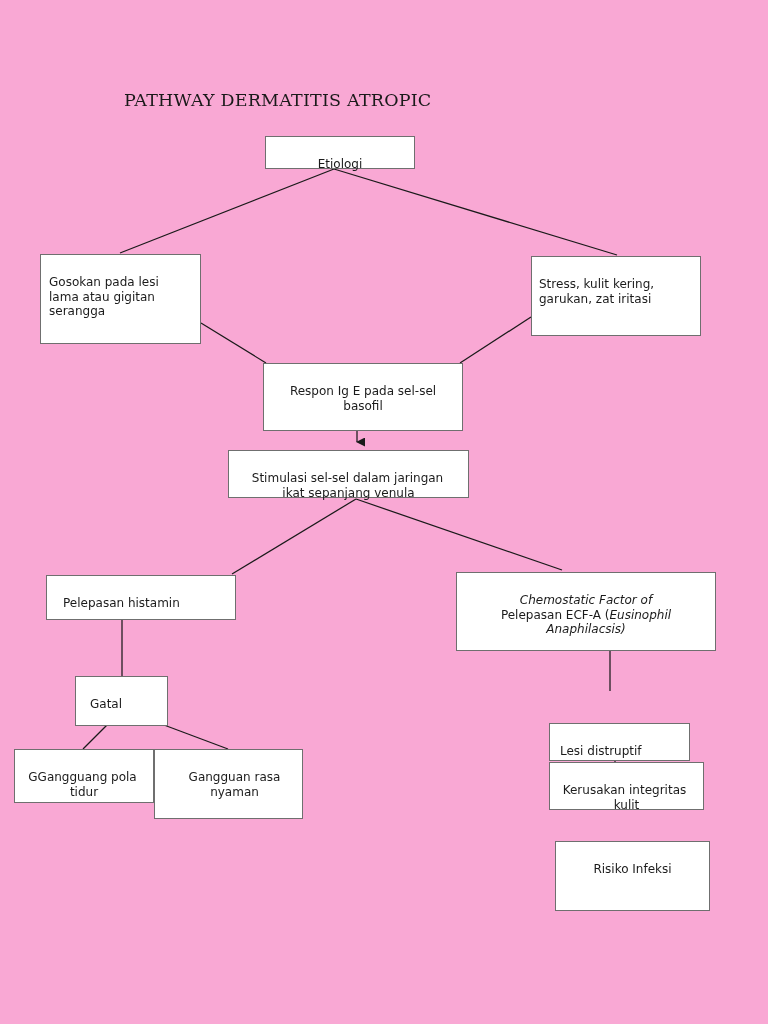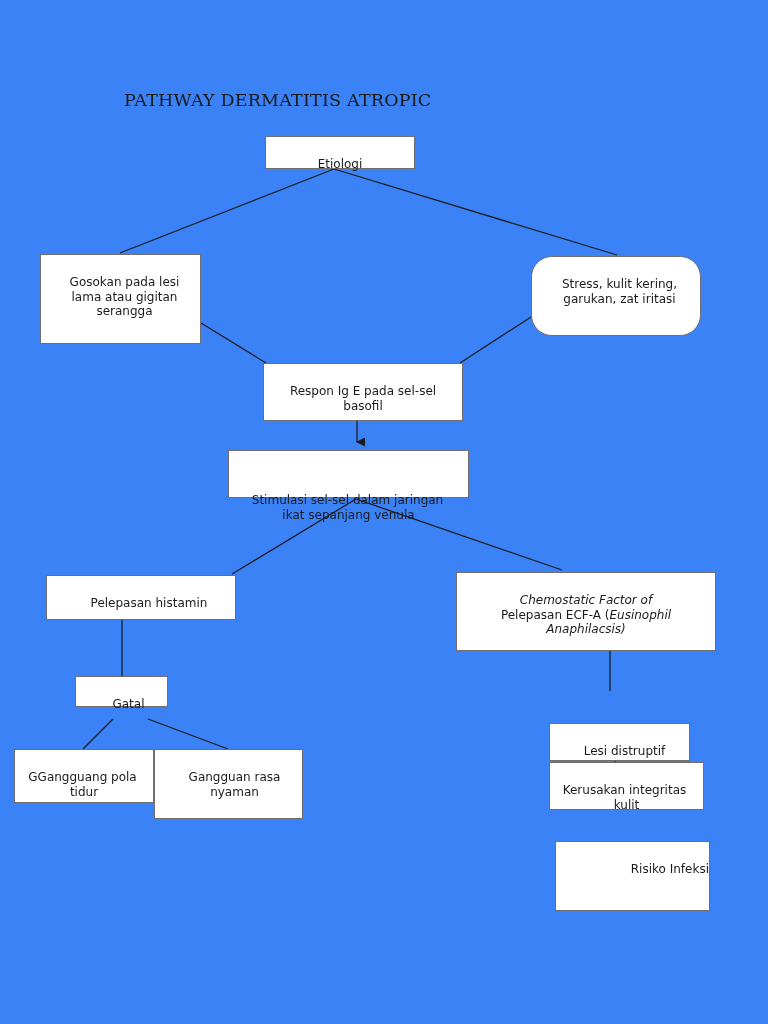--- a/index.html
+++ b/index.html
@@ -4,21 +4,21 @@
 <style>
   html, body {
     margin: 0;
     padding: 0;
     background: #ffffff;
   }
   #page {
     position: relative;
     width: 768px;
     height: 1024px;
-    background: #3b82f6;
+    background: #f9a8d4;
     overflow: hidden;
     font-family: "DejaVu Sans", sans-serif;
   }
   #title {
     position: absolute;
     left: 124px;
     top: 90px;
     font-family: "DejaVu Serif", serif;
     font-size: 17.5px;
     letter-spacing: 0.2px;
@@ -35,40 +35,40 @@
     line-height: 1.22;
     padding-top: 20px;
     z-index: 5;
     overflow: visible;
   }
   .node .txt {
     display: block;
     white-space: nowrap;
   }
   .node.center { text-align: center; }
-  .node.left   { text-align: center; }
+  .node.left   { text-align: left; }
   .node i { font-style: italic; }
 
   
   #n-etiologi  { left: 265px; top: 136px; width: 150px; height: 33px; }
   #n-gosokan   { left: 40px;  top: 254px; width: 161px; height: 90px; padding-left: 8px; }
-  #n-stress    { left: 531px; top: 256px; width: 170px; height: 80px; padding-left: 7px; border-radius: 21px; }
-  #n-respon    { left: 263px; top: 363px; width: 200px; height: 58px; }
+  #n-stress    { left: 531px; top: 256px; width: 170px; height: 80px; padding-left: 7px; }
+  #n-respon    { left: 263px; top: 363px; width: 200px; height: 68px; }
   #n-stimulasi { left: 228px; top: 450px; width: 241px; height: 48px; }
   #n-histamin  { left: 46px;  top: 575px; width: 190px; height: 45px; padding-left: 16px; }
   #n-ecfa      { left: 456px; top: 572px; width: 260px; height: 79px; }
-  #n-gatal     { left: 75px;  top: 676px; width: 93px; height: 31px; padding-left: 14px; }
+  #n-gatal     { left: 75px;  top: 676px; width: 93px; height: 50px; padding-left: 14px; }
   #n-tidur     { left: 14px;  top: 749px; width: 140px; height: 54px; z-index: 6; }
   #n-nyaman    { left: 154px; top: 749px; width: 149px; height: 70px; z-index: 5; padding-left: 12px; }
   #n-lesi      { left: 549px; top: 691px; width: 141px; height: 38px; padding-left: 10px; margin-top: 32px; }
   #n-kerusakan { left: 549px; top: 762px; width: 155px; height: 48px; }
-  #n-risiko    { left: 555px; top: 841px; width: 155px; height: 70px; text-align: right; }
+  #n-risiko    { left: 555px; top: 841px; width: 155px; height: 70px; }
 
   
-  #n-stimulasi .txt.first { margin-left: -2px; margin-top: 22px; }
+  #n-stimulasi .txt.first { margin-left: -2px; }
   #n-kerusakan .txt.first { margin-left: -4px; }
   #n-tidur     .txt.first { margin-left: -3px; }
 
   #edges {
     position: absolute;
     left: 0; top: 0;
     width: 768px; height: 1024px;
     z-index: 1;
     pointer-events: none;
   }

